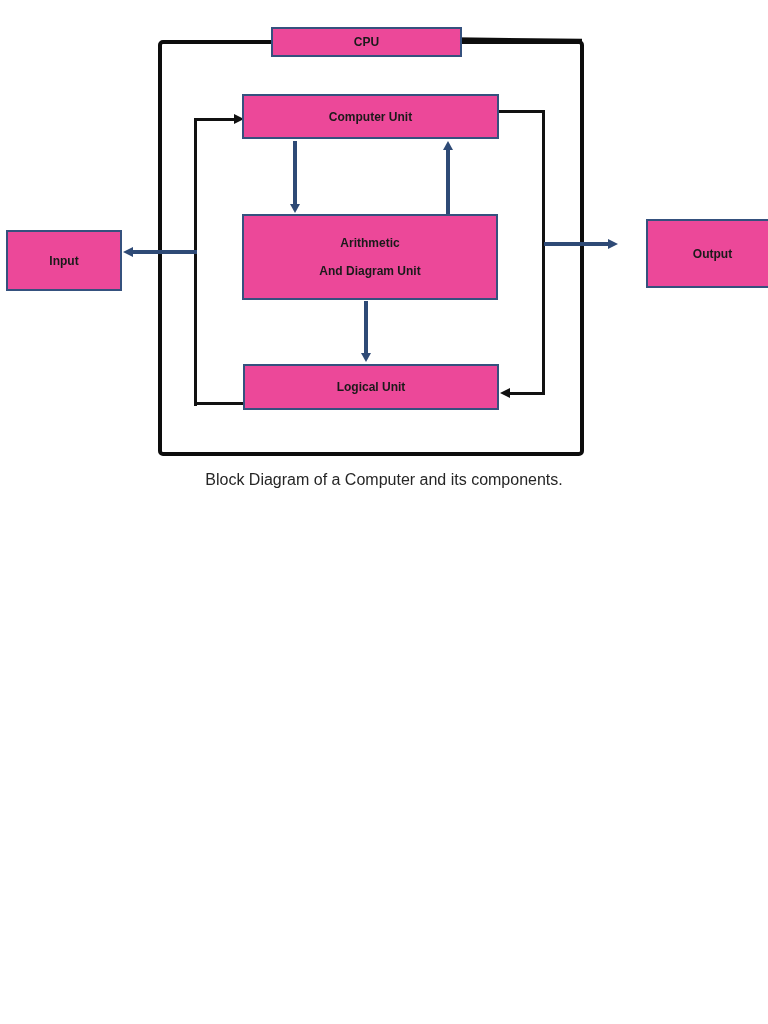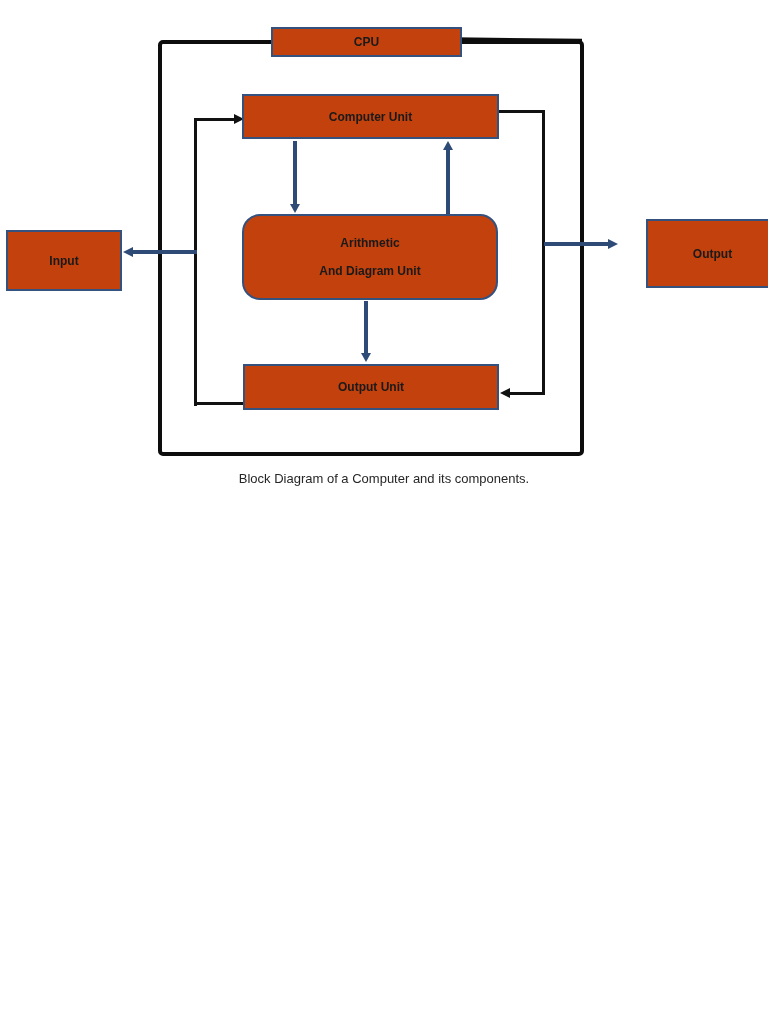--- a/index.html
+++ b/index.html
@@ -6,36 +6,36 @@
   #page{
     position:relative;
     width:768px;height:1024px;
     background:#ffffff;
     font-family:"Liberation Sans", sans-serif;
     overflow:hidden;
   }
   
   .node{
     position:absolute;
-    background:#c2410c;
+    background:#ec4899;
     border:2px solid #35517E;
     display:flex;
     flex-direction:column;
     align-items:center;
     justify-content:center;
     font-weight:bold;
     font-size:12px;
     color:#1a1a1a;
     box-sizing:border-box;
     z-index:5;
     text-align:center;
   }
   #cpu-box      {left:271px; top:27px;  width:191px; height:30px;}
   #control-box  {left:242px; top:94px;  width:257px; height:45px;}
-  #alu-box      {left:242px; top:214px; width:256px; height:86px;border-radius:18px;}
+  #alu-box      {left:242px; top:214px; width:256px; height:86px;}
   #alu-box .l1  {margin-bottom:14px;}
   #memory-box   {left:243px; top:364px; width:256px; height:46px;}
   #input-box    {left:6px;   top:230px; width:116px; height:61px;text-align:right;}
   #output-box   {left:646px; top:219px; width:133px; height:69px;}
 
   
   #cpu-outline{
     position:absolute;
     left:158px; top:40px; width:426px; height:416px;
     border:4px solid #0d0d0d;
@@ -102,21 +102,21 @@
   #out-line{left:544px; top:242px; width:64px; height:4px;}
   #out-head{left:608px; top:239px;
     border-top:5px solid transparent;border-bottom:5px solid transparent;
     border-left:10px solid #2E4A76;}
 
   
   #caption{
     position:absolute;
     left:0; right:0; top:471px;
     text-align:center;
-    font-size:13px;
+    font-size:16px;
     color:#262626;
     z-index:5;
   }
 </style>
 </head>
 <body>
 
 <div id="page">
 
   <div id="cpu-outline"></div>
@@ -154,21 +154,21 @@
   <div class="node" id="control-box">
     <span>Computer Unit</span>
   </div>
 
   <div class="node" id="alu-box">
     <span class="l1">Arithmetic</span>
     <span class="l2">And Diagram Unit</span>
   </div>
 
   <div class="node" id="memory-box">
-    <span>Output Unit</span>
+    <span>Logical Unit</span>
   </div>
 
   <div class="node" id="input-box">
     <span>Input</span>
   </div>
 
   <div class="node" id="output-box">
     <span>Output</span>
   </div>
 

